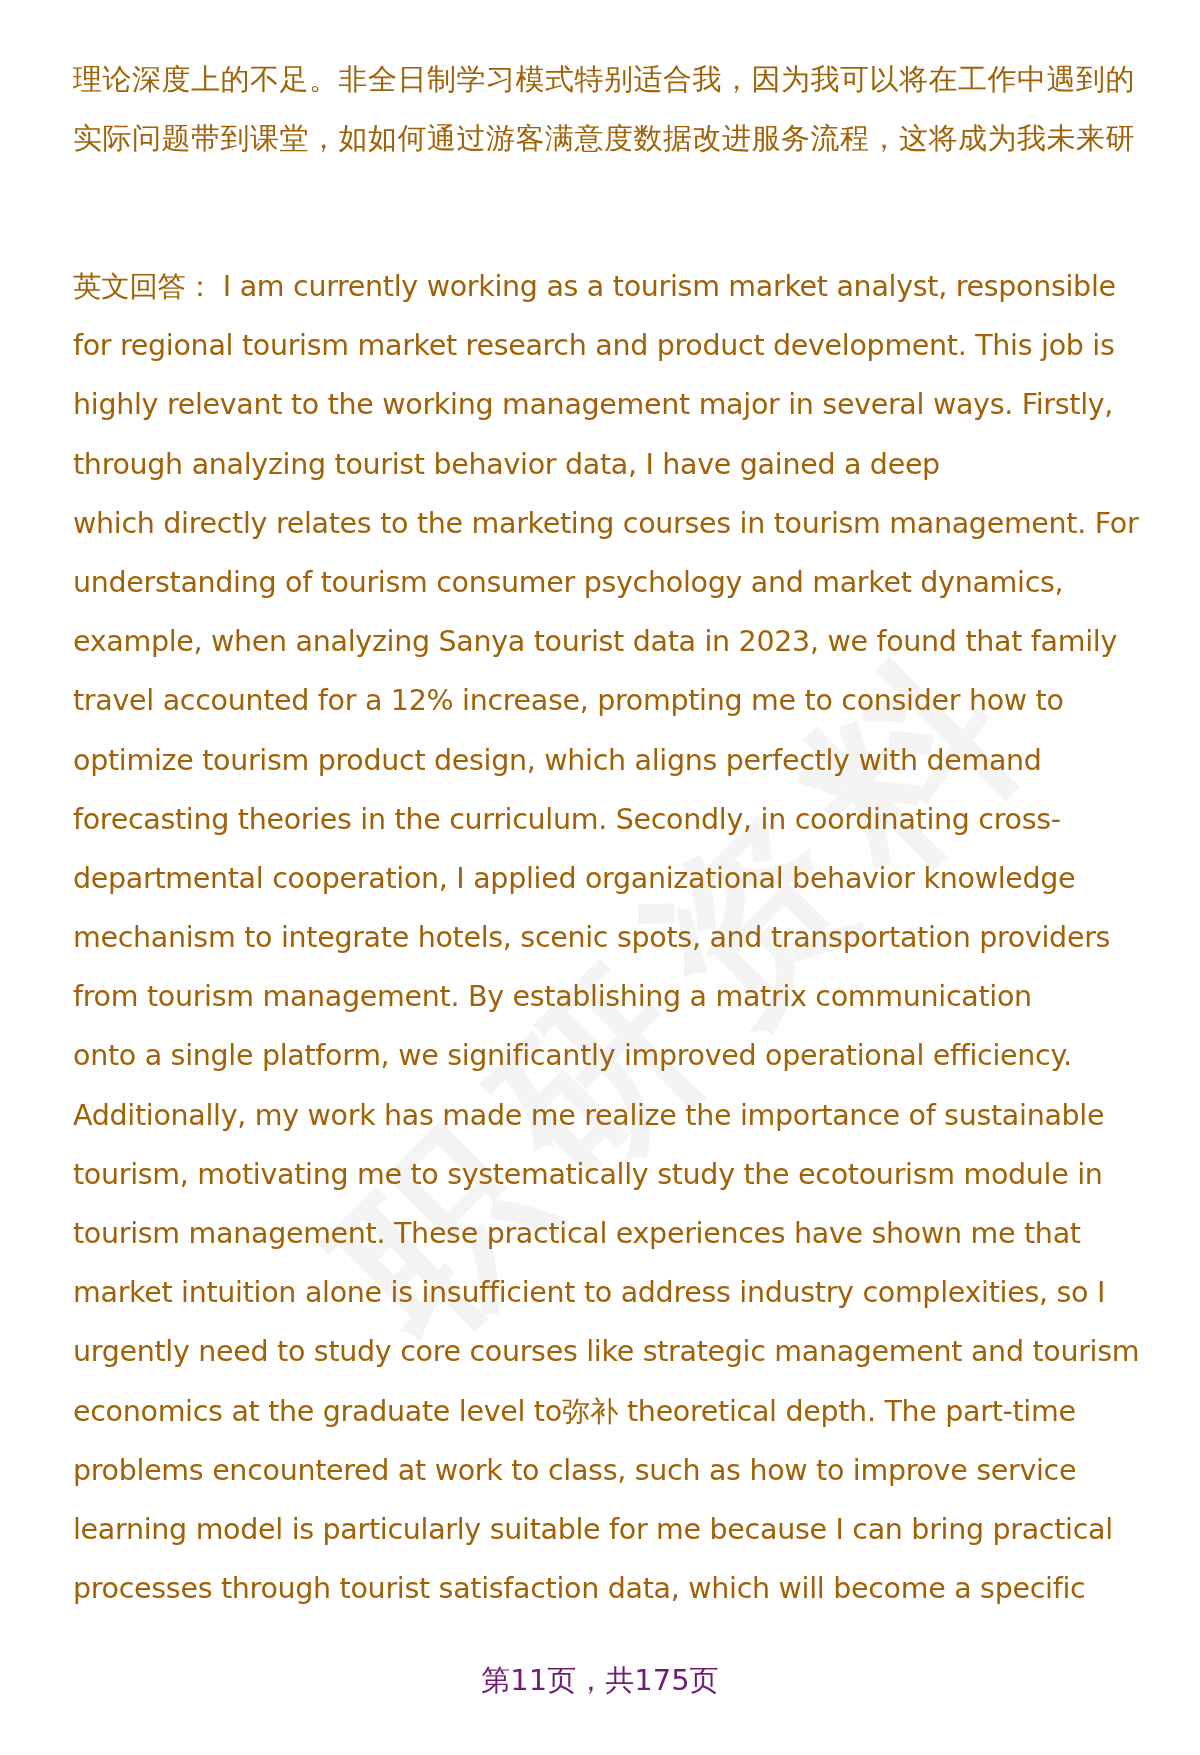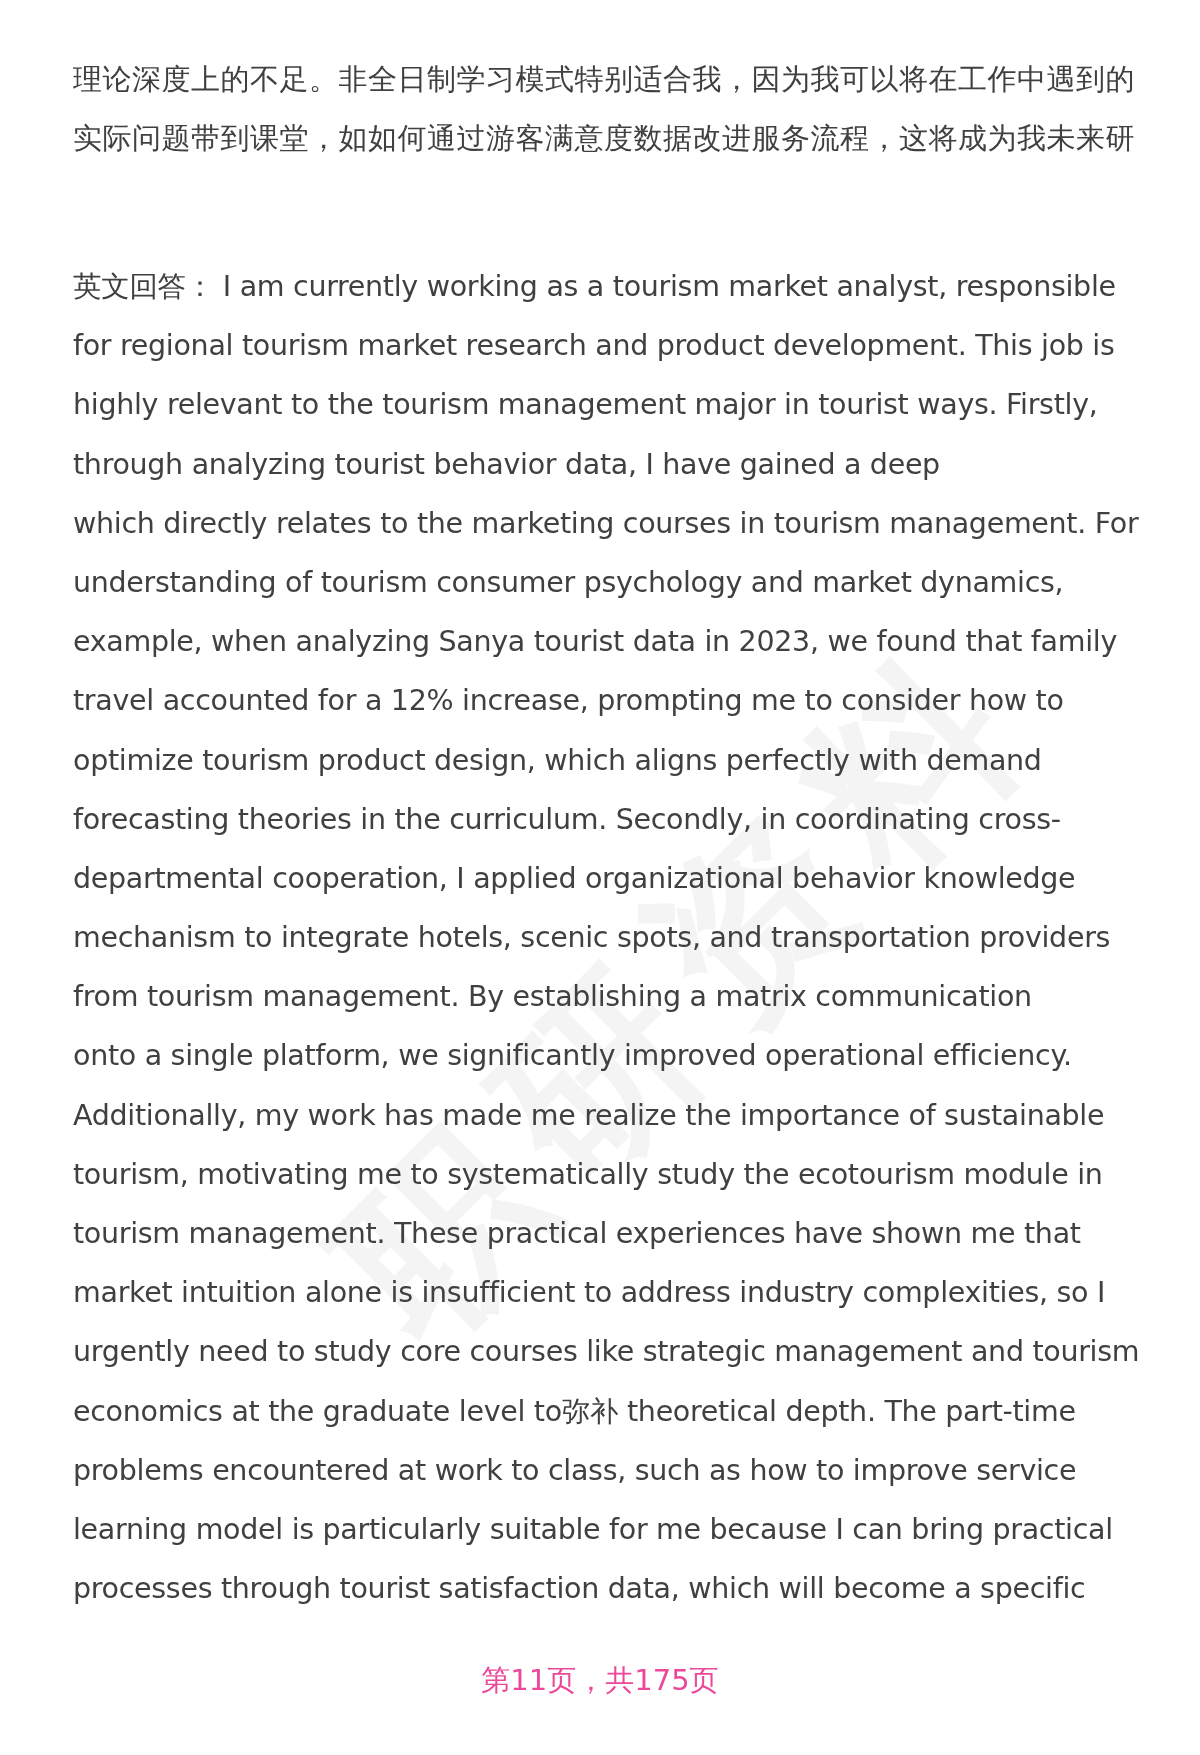--- a/index.html
+++ b/index.html
@@ -9,43 +9,43 @@
     position: absolute; left: 230px; top: 820px; width: 1000px;
     transform: rotate(-45deg); transform-origin: center;
     font-family: "DejaVu Sans", sans-serif; font-size: 190px; font-weight: bold;
     color: rgba(0,0,0,0.045); letter-spacing: 30px; white-space: nowrap;
     pointer-events: none; z-index: 0;
   }
   .text-block { position: absolute; left: 73px; width: 1085px; z-index: 1; }
   .line {
     height: 59.2px; line-height: 59.2px; white-space: nowrap;
     font-family: "DejaVu Sans", "Liberation Sans", sans-serif;
-    font-size: 28.5px; color: #404040; letter-spacing: -0.3px;
+    font-size: 28.5px; color: #a16207; letter-spacing: -0.3px;
   }
   .line.cjk { font-size: 29px; letter-spacing: 0.5px; }
   .footer {
     position: absolute; top: 1661px; left: 0; width: 1200px; text-align: center;
-    font-family: "DejaVu Sans", sans-serif; font-size: 29px; color: #ec4899; z-index: 1;
+    font-family: "DejaVu Sans", sans-serif; font-size: 29px; color: #701a75; z-index: 1;
   }
 </style>
 </head>
 <body>
 
 <div class="page">
   <div class="watermark">职研资料</div>
 
   <div class="text-block" style="top:50px;">
     <div class="line cjk">理论深度上的不足。非全日制学习模式特别适合我，因为我可以将在工作中遇到的</div>
     <div class="line cjk">实际问题带到课堂，如如何通过游客满意度数据改进服务流程，这将成为我未来研</div>
   </div>
 
   <div class="text-block" style="top:257px;">
     <div class="line"><span class="cjk-label">英文回答：</span><span> I am currently working as a tourism market analyst, responsible</span></div>
     <div class="line">for regional tourism market research and product development. This job is</div>
-    <div class="line">highly relevant to the tourism management major in tourist ways. Firstly,</div>
+    <div class="line">highly relevant to the working management major in several ways. Firstly,</div>
     <div class="line">through analyzing tourist behavior data, I have gained a deep</div>
     <div class="line">which directly relates to the marketing courses in tourism management. For</div>
     <div class="line">understanding of tourism consumer psychology and market dynamics,</div>
     <div class="line">example, when analyzing Sanya tourist data in 2023, we found that family</div>
     <div class="line">travel accounted for a 12% increase, prompting me to consider how to</div>
     <div class="line">optimize tourism product design, which aligns perfectly with demand</div>
     <div class="line">forecasting theories in the curriculum. Secondly, in coordinating cross-</div>
     <div class="line">departmental cooperation, I applied organizational behavior knowledge</div>
     <div class="line">mechanism to integrate hotels, scenic spots, and transportation providers</div>
     <div class="line">from tourism management. By establishing a matrix communication</div>

